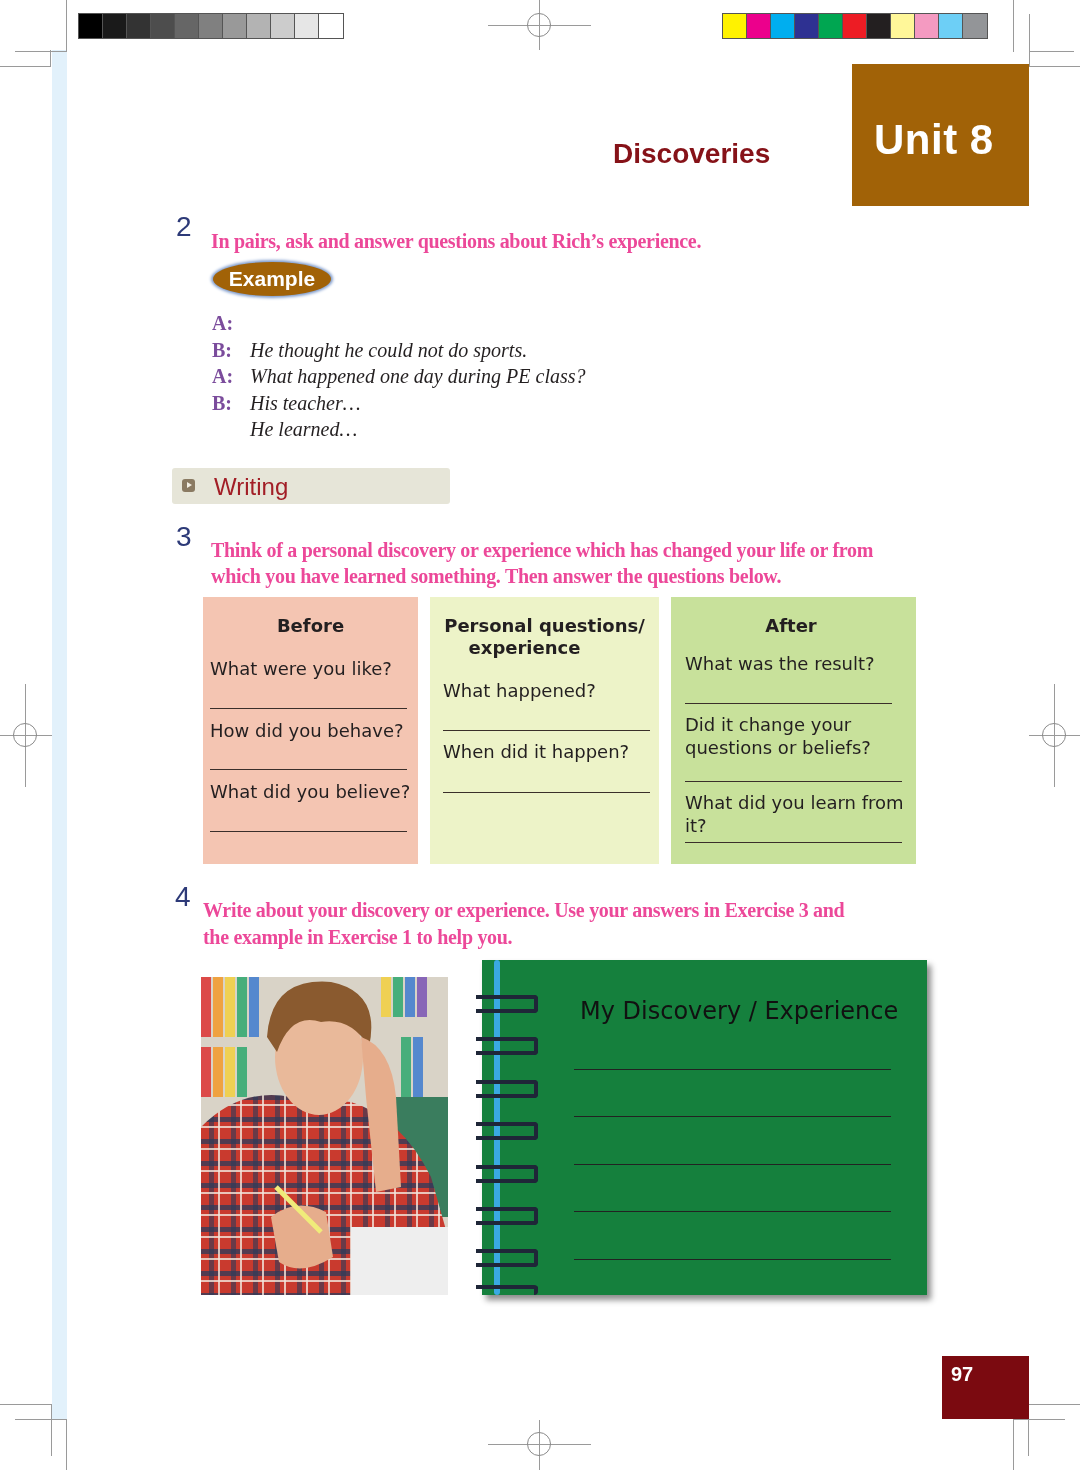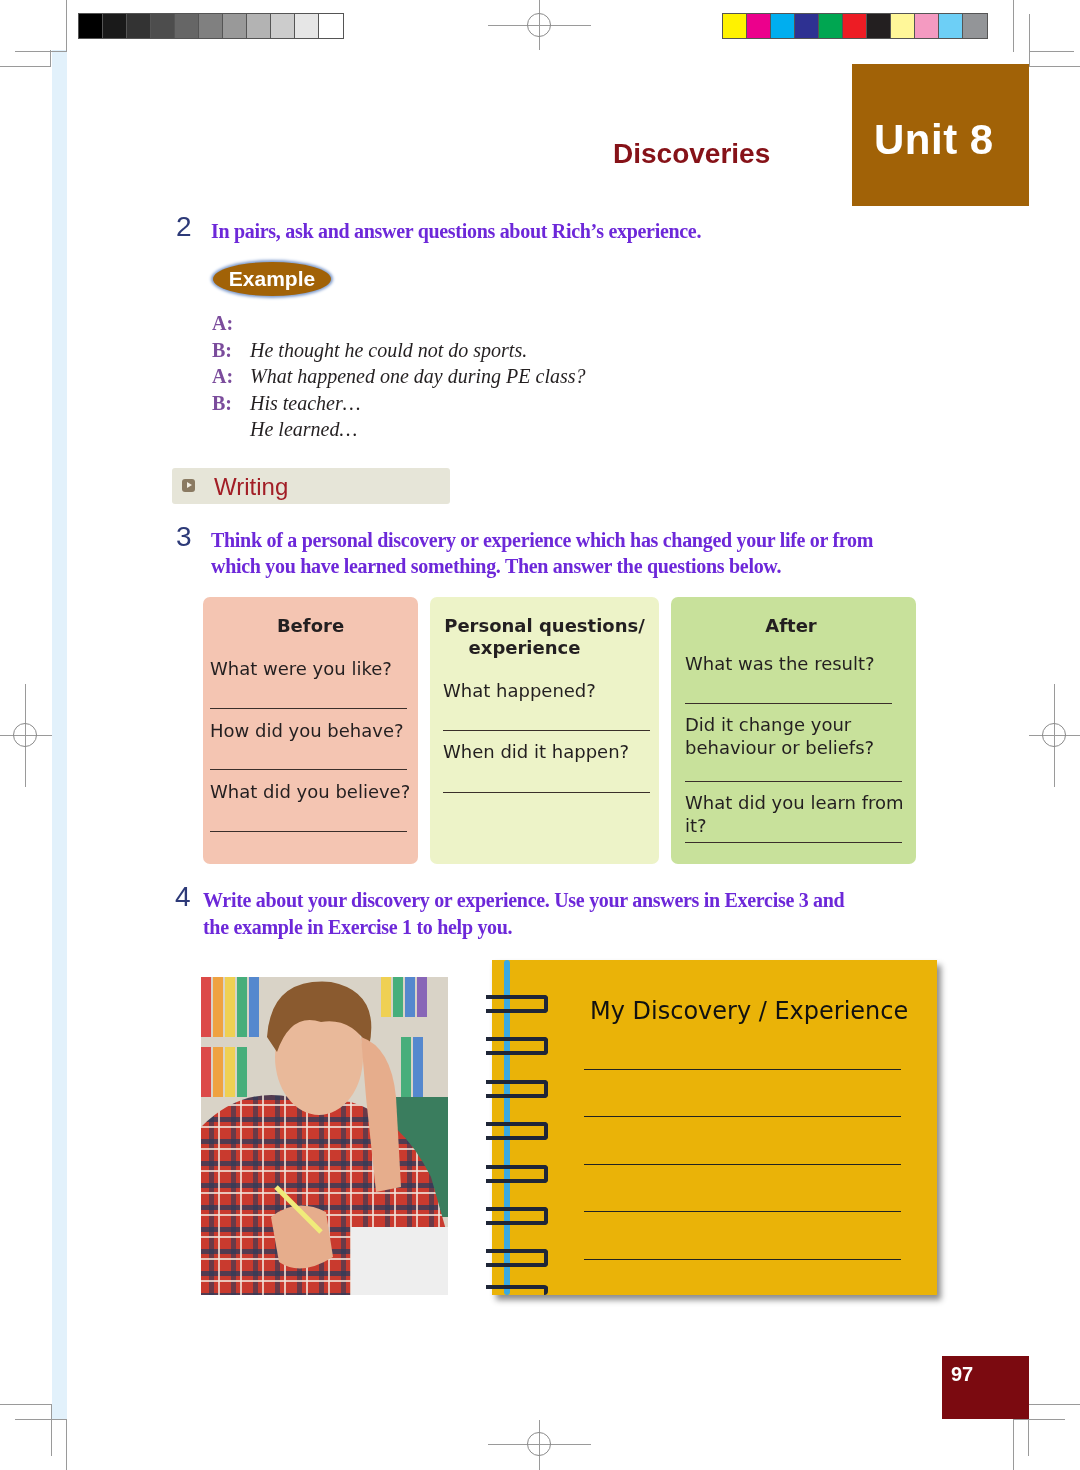--- a/index.html
+++ b/index.html
@@ -15,48 +15,48 @@
   .swatch { width: 24px; height: 24px; border-right: 1px solid #555; box-sizing: border-box; }
   .swatch:last-child { border-right: none; }
 
   
   .unit-box { position: absolute; left: 852px; top: 52px; width: 177px; height: 142px; background: #a16207; margin-top: 12px; }
   .unit-label { position: absolute; left: 22px; top: 52px; color: #fff; font-weight: bold; font-size: 42px; letter-spacing: 0.5px; }
   .page-title { position: absolute; left: 613px; top: 138px; color: #861218; font-weight: bold; font-size: 28px; }
 
   
   .ex-num { position: absolute; font-family: "Liberation Sans", sans-serif; color: #2d3a78; font-size: 28px; }
-  .ex-text { position: absolute; font-family: "Liberation Serif", serif; font-weight: bold; font-size: 20px; color: #6d28d9; line-height: 26px; letter-spacing: -0.3px; }
+  .ex-text { position: absolute; font-family: "Liberation Serif", serif; font-weight: bold; font-size: 20px; color: #ec4899; line-height: 26px; letter-spacing: -0.3px; margin-top: 10px; }
 
   .example-badge { position: absolute; left: 213px; top: 262px; width: 118px; height: 34px; background: #a16207;
                    border-radius: 50% / 50%; box-shadow: 0 0 3px 2px #7f9ccd; }
   .example-label { position: absolute; left: 0; right: 0; top: 5px; text-align: center; color: #fff; font-weight: bold; font-size: 21px; }
 
   .dialog { position: absolute; left: 212px; top: 312px; }
   .dlg-row { height: 26.6px; font-family: "Liberation Serif", serif; font-size: 20px; display: flex; align-items: baseline; }
   .dlg-speaker { width: 38px; color: #7b4c9c; font-weight: bold; }
   .dlg-text { font-style: italic; color: #231f20; }
 
   .writing-bar { position: absolute; left: 172px; top: 468px; width: 278px; height: 36px; background: #e6e5d8; border-radius: 3px; }
   .writing-icon { position: absolute; left: 10px; top: 11px; width: 13px; height: 13px; background: #8a7a62; border-radius: 3px; }
   .writing-icon::after { content: ""; position: absolute; left: 5px; top: 3px; border-left: 5px solid #f3efe4; border-top: 3.5px solid transparent; border-bottom: 3.5px solid transparent; }
   .writing-label { position: absolute; left: 42px; top: 5px; color: #a21e26; font-size: 24px; }
 
   
-  .col { position: absolute; top: 597px; height: 267px; box-sizing: border-box; font-family: "DejaVu Sans", sans-serif; color: #231f20; border-radius: 7px; }
+  .col { position: absolute; top: 597px; height: 267px; box-sizing: border-box; font-family: "DejaVu Sans", sans-serif; color: #231f20; }
   .col-before { left: 203px; width: 215px; background: #f4c5b2; }
   .col-personal { left: 430px; width: 229px; background: #edf3c8; }
   .col-after { left: 671px; width: 245px; background: #c8e19b; }
   .col-head { position: absolute; left: 0; right: 0; text-align: center; font-weight: bold; font-size: 18px; line-height: 22px; }
   .q { position: absolute; font-size: 18px; line-height: 23px; }
   .ans-line { position: absolute; height: 1px; background: #3a2f2a; }
 
   
   .photo { position: absolute; left: 201px; top: 977px; width: 247px; height: 318px; overflow: hidden; background: #3d6e5e; }
-  .notebook { position: absolute; left: 492px; top: 960px; width: 445px; height: 335px; background: #eab308; box-shadow: 4px 5px 6px rgba(0,0,0,0.45); }
+  .notebook { position: absolute; left: 482px; top: 960px; width: 445px; height: 335px; background: #15803d; box-shadow: 4px 5px 6px rgba(0,0,0,0.45); }
   .spine { position: absolute; left: 12px; top: 0; width: 6px; height: 335px; background: #3aa9e2; border-radius: 3px; }
   .ring { position: absolute; left: -6px; width: 62px; height: 18px; border: 4px solid #1f2638; border-left: none; border-radius: 0 4px 4px 0; box-sizing: border-box; }
   .nb-title { position: absolute; left: 98px; top: 37px; font-family: "DejaVu Sans", sans-serif; font-size: 24px; color: #111; }
   .nb-line { position: absolute; left: 92px; width: 317px; height: 1px; background: #222; }
 
   .pg-box { position: absolute; left: 942px; top: 1356px; width: 87px; height: 63px; background: #7b0a10; }
   .pg-num { position: absolute; left: 9px; top: 7px; color: #fff; font-weight: bold; font-size: 20px; }
 </style>
 </head>
 <body>
@@ -191,21 +191,21 @@
   <div class="ans-line" style="left:13px;top:133px;width:207px;"></div>
   <div class="q" style="left:13px;top:143px;">When did it happen?</div>
   <div class="ans-line" style="left:13px;top:195px;width:207px;"></div>
 </div>
 
 <div class="col col-after">
   <div class="col-head" style="top:18px;left:-5px;">After</div>
   <div class="q" style="left:14px;top:55px;">What was the result?</div>
   <div class="ans-line" style="left:14px;top:106px;width:207px;"></div>
   <div class="q" style="left:14px;top:116px;">Did it change your</div>
-  <div class="q" style="left:14px;top:139px;">behaviour or beliefs?</div>
+  <div class="q" style="left:14px;top:139px;">questions or beliefs?</div>
   <div class="ans-line" style="left:14px;top:184px;width:217px;"></div>
   <div class="q" style="left:14px;top:194px;">What did you learn from it?</div>
   <div class="ans-line" style="left:14px;top:245px;width:217px;"></div>
 </div>
 
 <div class="ex-num" style="left:175px;top:881px;">4</div>
 <div class="ex-text" style="left:203px;top:887px;">Write about your discovery or experience. Use your answers in Exercise 3 and</div>
 <div class="ex-text" style="left:203px;top:914px;">the example in Exercise 1 to help you.</div>
 
 <div class="photo" title="Teenage boy in plaid shirt thinking while writing">

